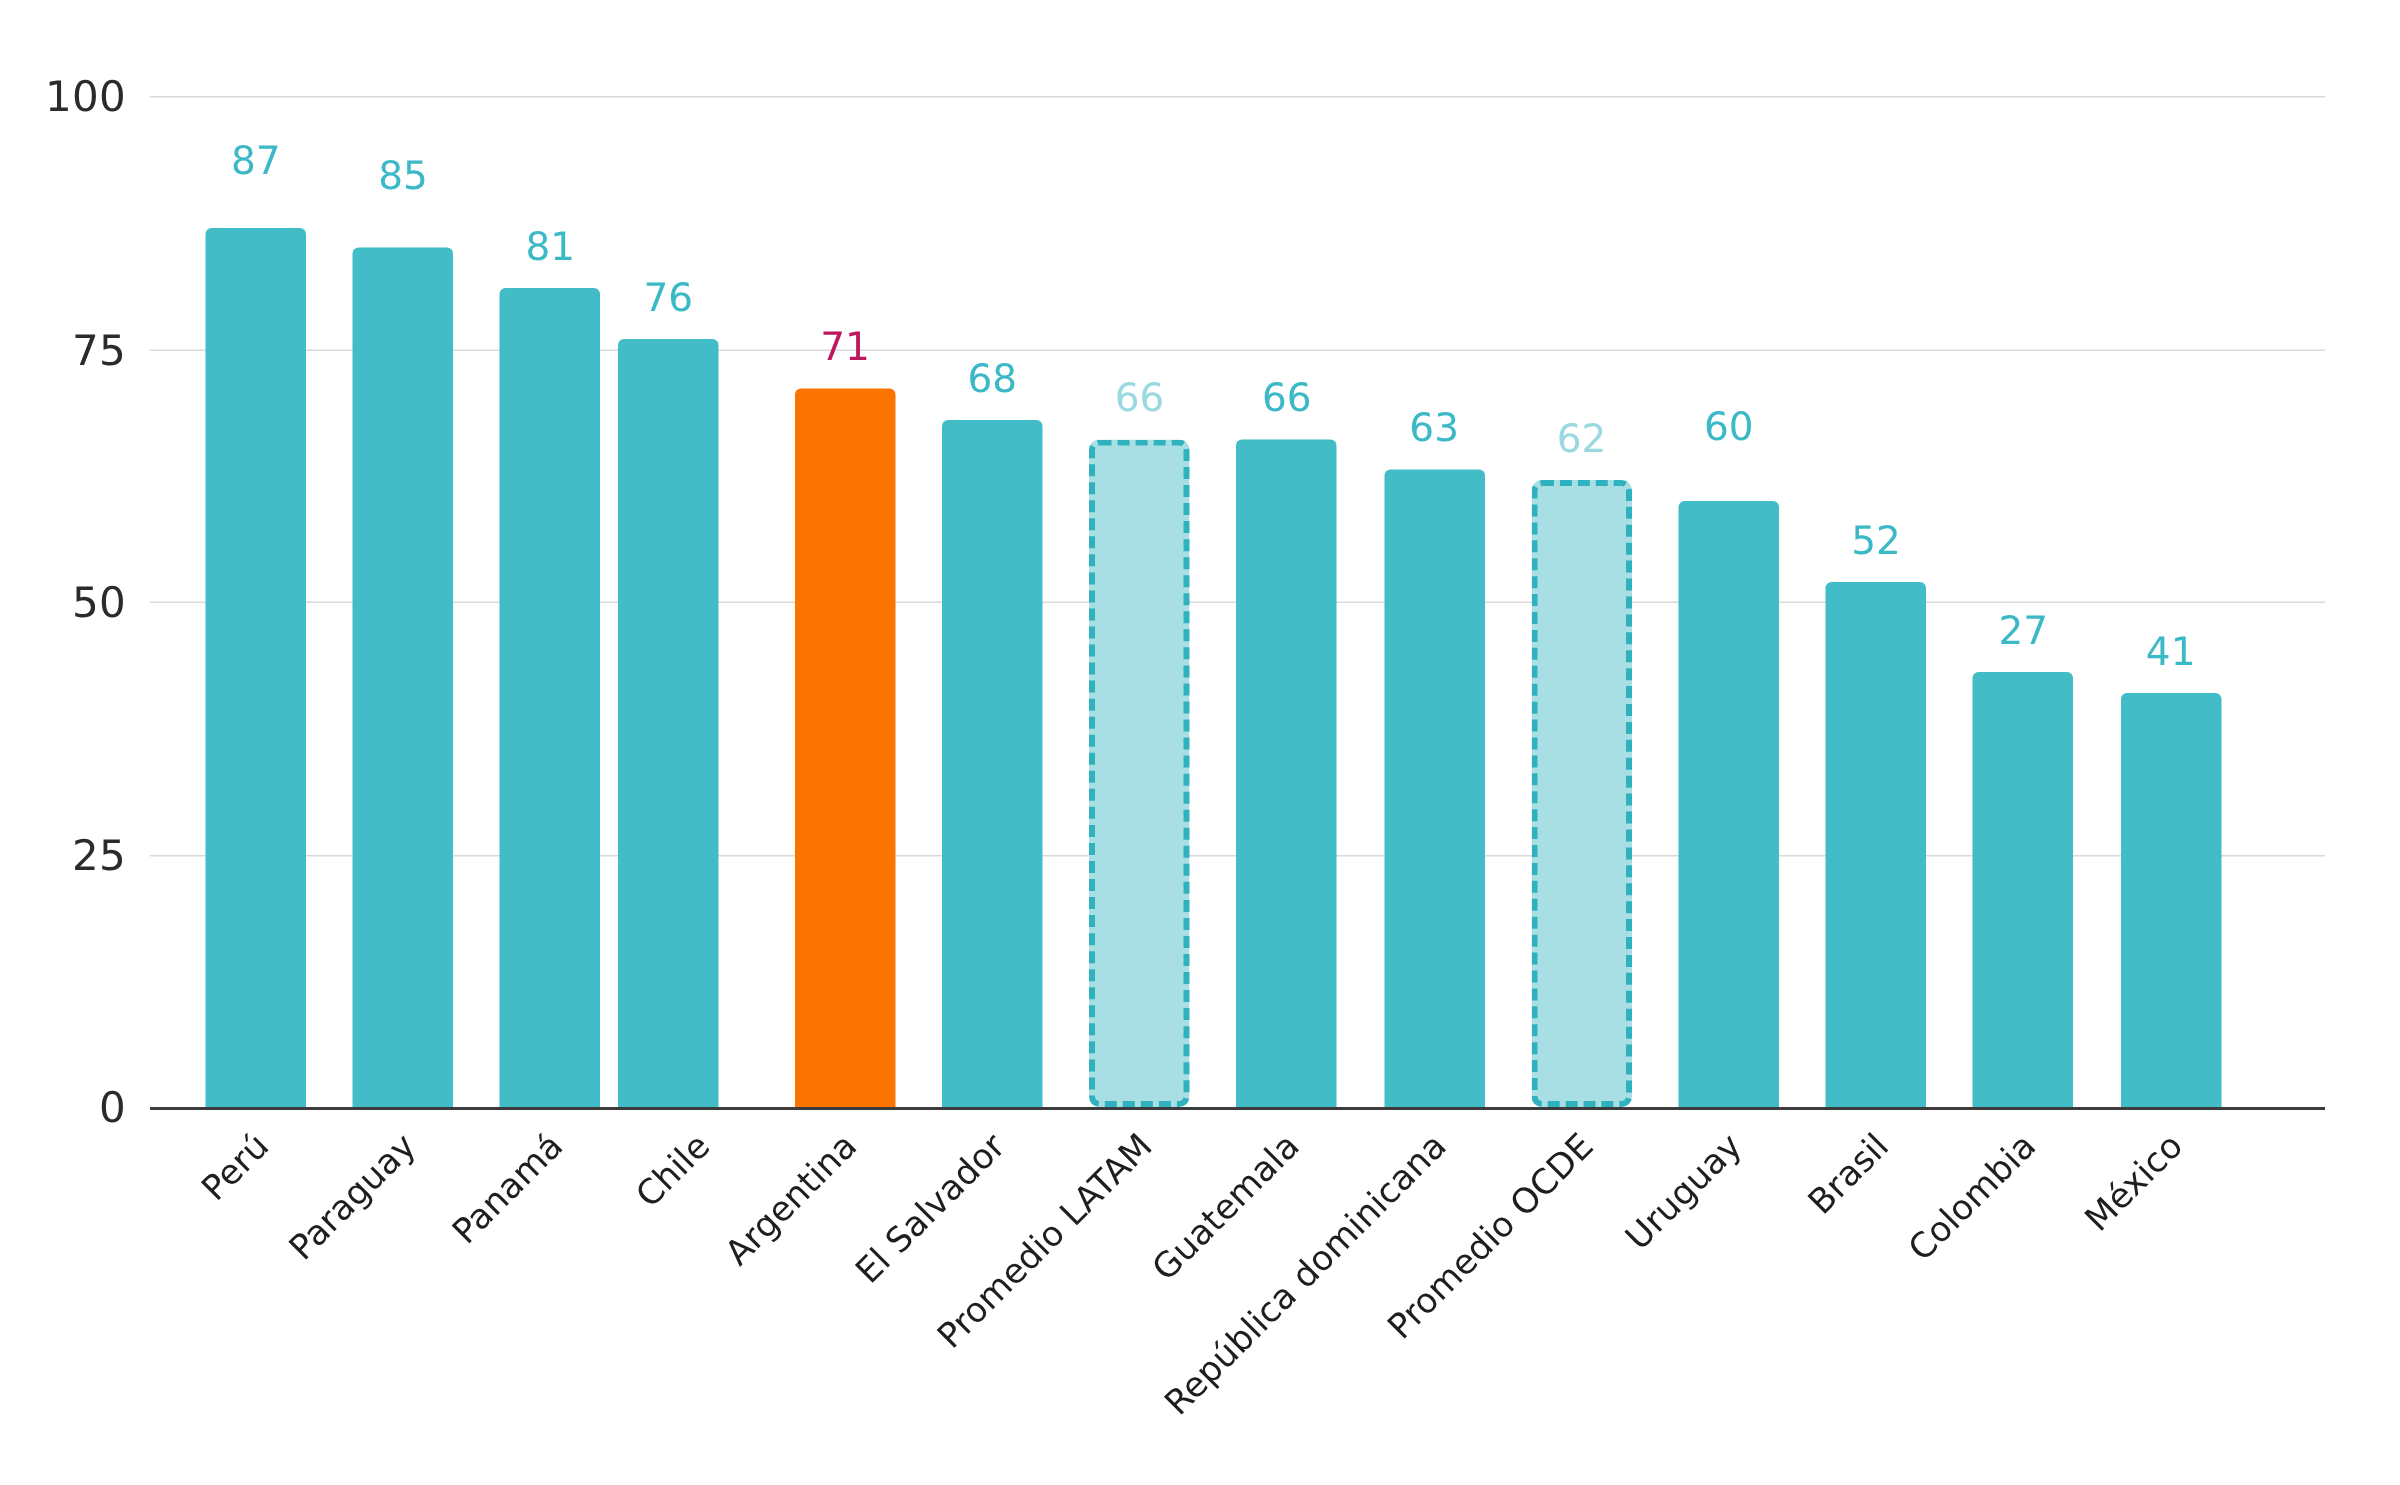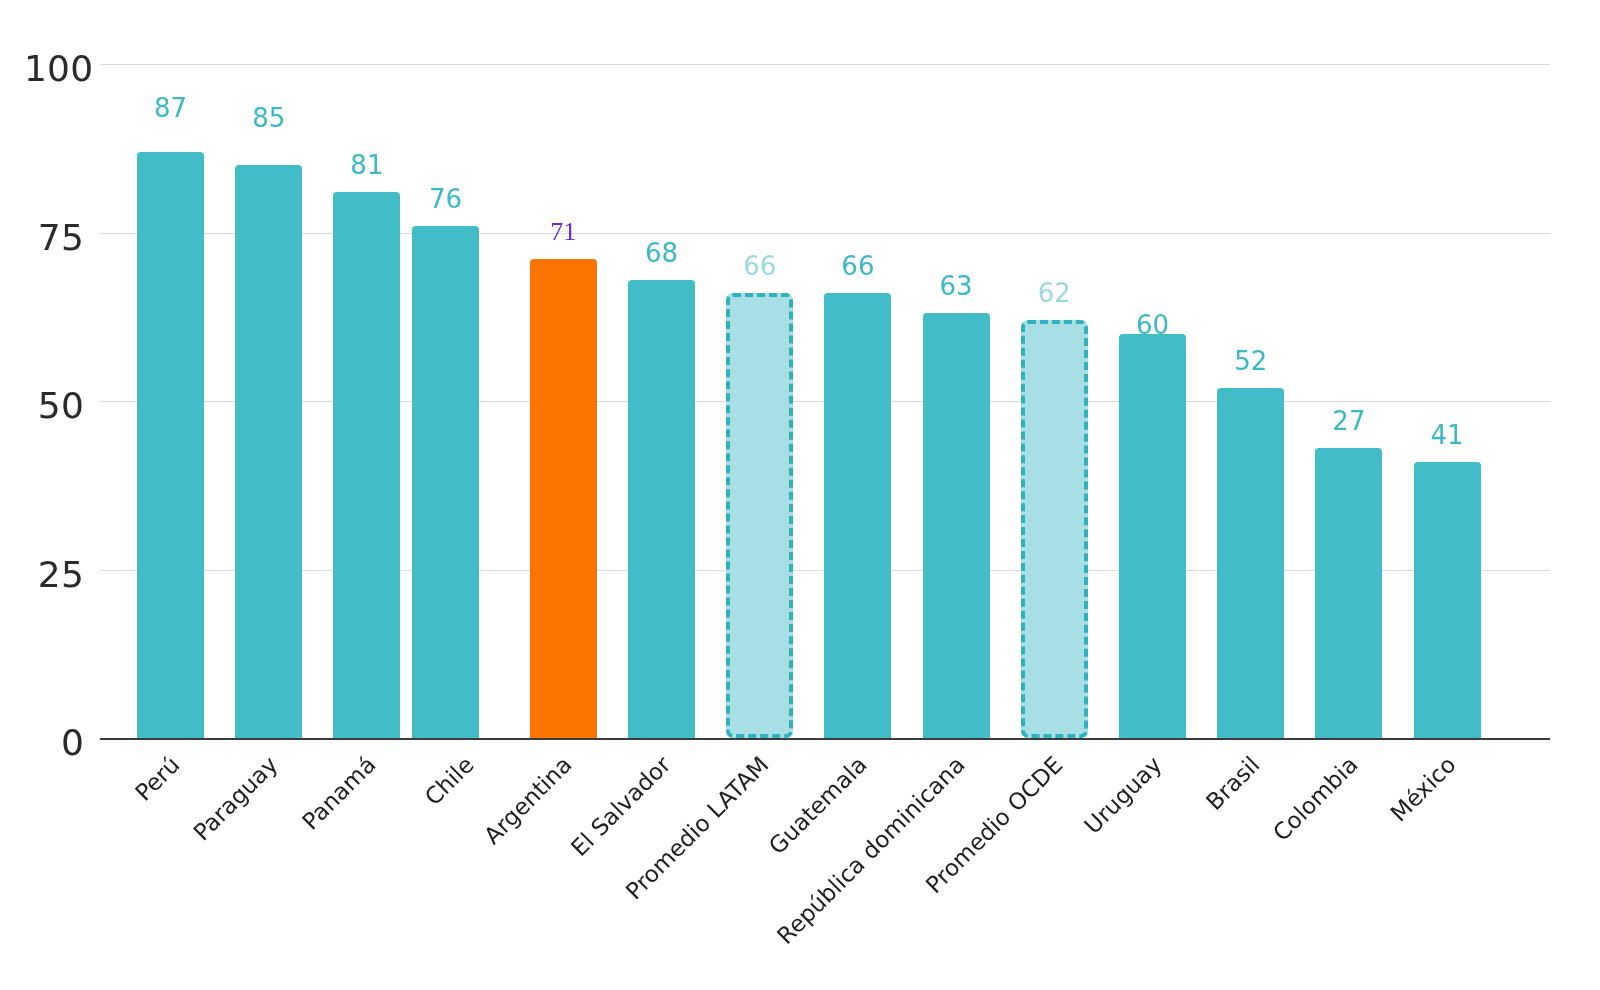--- a/index.html
+++ b/index.html
@@ -46,21 +46,21 @@
     height: 2px;
     background: #3c3c3c;
   }
 
   
   .ytick {
     position: absolute;
     right: 1516px;        
     width: 60px;
     text-align: right;
-    font-size: 36px;
+    font-size: 28px;
     color: #2b2b2b;
     line-height: 1;
     letter-spacing: 0.2px;
   }
 
   
   .bar-slot {
     position: absolute;
     bottom: 0;
     width: 67px;
@@ -86,21 +86,21 @@
   .bar-value {
     position: absolute;
     left: 0;
     width: 67px;
     text-align: center;
     font-size: 26px;
     line-height: 1;
     color: #3cb9c6;
     white-space: nowrap;
   }
-  .bar-value.highlight { color: #6d28d9; font-family: Liberation Serif, serif; }
+  .bar-value.highlight { color: #be185d; }
   .bar-value.average   { color: #9ad9e0; }
 
   
   .cat-label {
     position: absolute;
     top: 752px;
     font-size: 23px;
     color: #1e1e1e;
     white-space: nowrap;
     transform-origin: right top;
@@ -166,21 +166,21 @@
         <div class="bar-slot" style="left: 822.6px; height: 674px;">
           <div class="bar" title="República dominicana: 63" style="height: 424.62px;"></div>
           <div class="bar-value" style="bottom: 438.62px;">63</div>
         </div>
         <div class="bar-slot" style="left: 920.8px; height: 794px;">
           <div class="bar average" title="Promedio OCDE: 62" style="height: 417.88px;"></div>
           <div class="bar-value average" style="bottom: 431.88px;">62</div>
         </div>
         <div class="bar-slot" style="left: 1019px; height: 674px;">
           <div class="bar" title="Uruguay: 60" style="height: 404.4px;"></div>
-          <div class="bar-value" style="bottom: 400px;">60</div>
+          <div class="bar-value" style="bottom: 440px;">60</div>
         </div>
         <div class="bar-slot" style="left: 1117.2px; height: 473px;">
           <div class="bar" title="Brasil: 52" style="height: 350.48px;"></div>
           <div class="bar-value" style="bottom: 364.48px;">52</div>
         </div>
         <div class="bar-slot" style="left: 1215.4px; height: 674px;">
           <div class="bar" title="Colombia: 43" style="height: 289.82px;"></div>
           <div class="bar-value" style="bottom: 303.82px;">27</div>
         </div>
         <div class="bar-slot" style="left: 1313.6px; height: 674px;">

